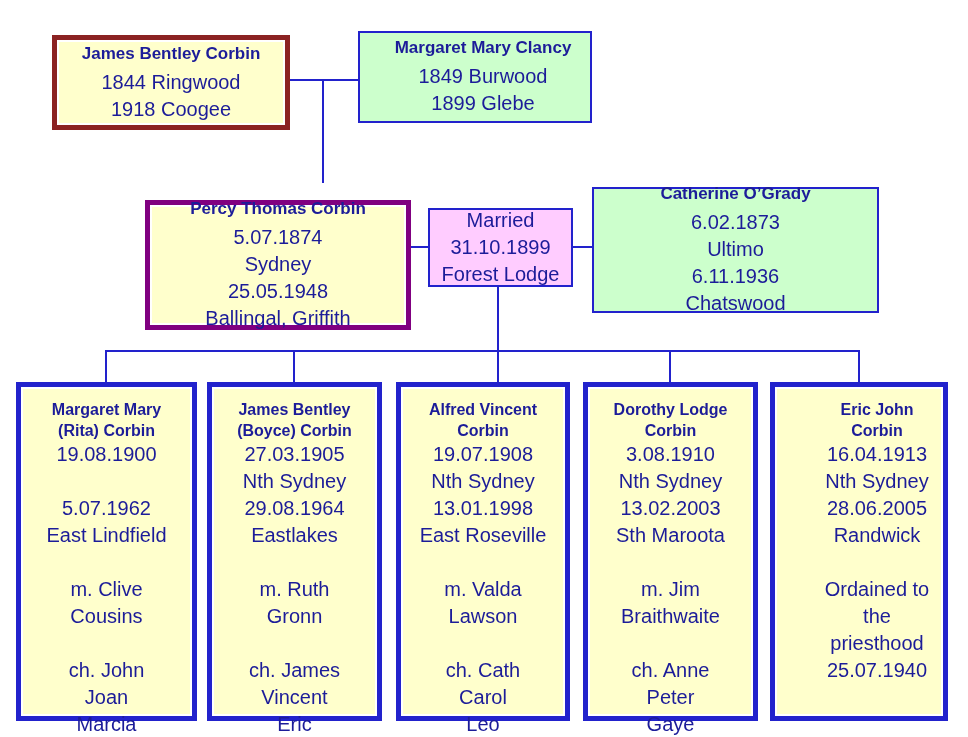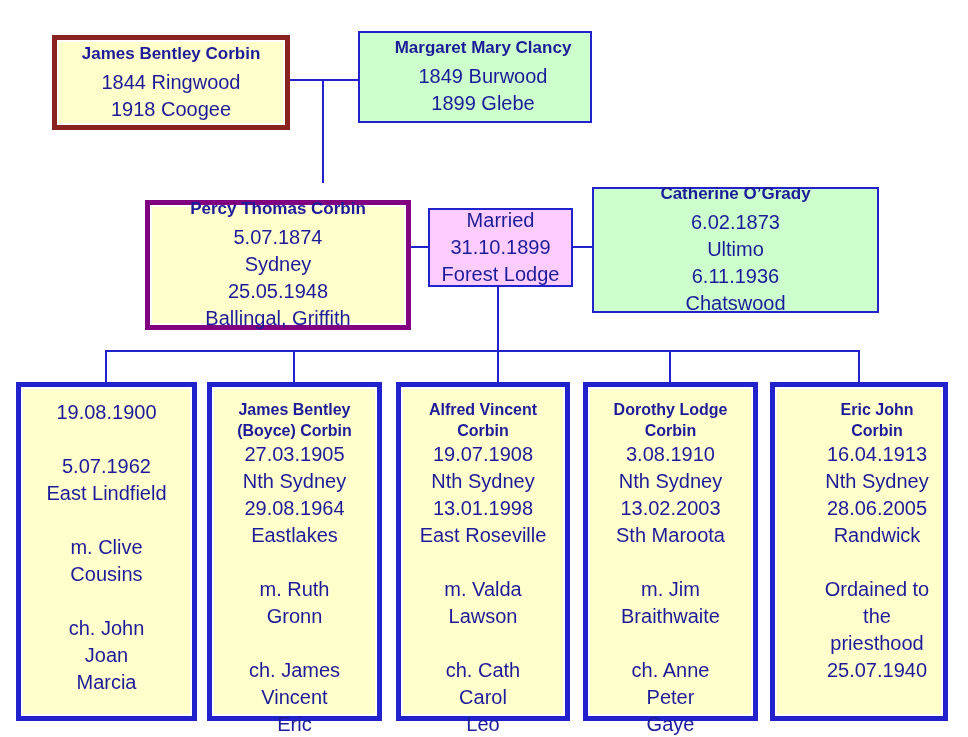--- a/index.html
+++ b/index.html
@@ -122,20 +122,22 @@
 
   <div class="box box-catherine fill-green border-blue-thin">
     <div class="pname">Catherine O’Grady</div>
     <div class="pdetails">6.02.1873
 Ultimo
 6.11.1936
 Chatswood</div>
   </div>
 
   <div class="box child box-child1 fill-yellow border-blue-thick">
+    <div class="pname">Margaret Mary
+(Rita) Corbin</div>
     <div class="pdetails">19.08.1900
 
 5.07.1962
 East Lindfield
 
 m. Clive
 Cousins
 
 ch. John
 Joan

